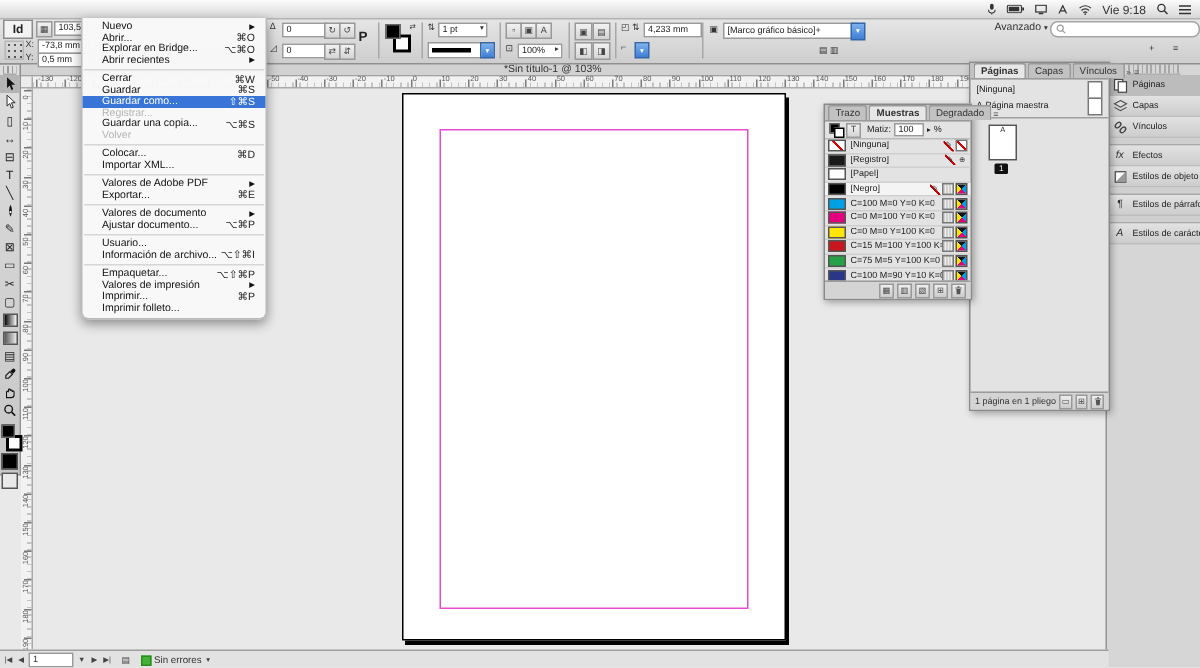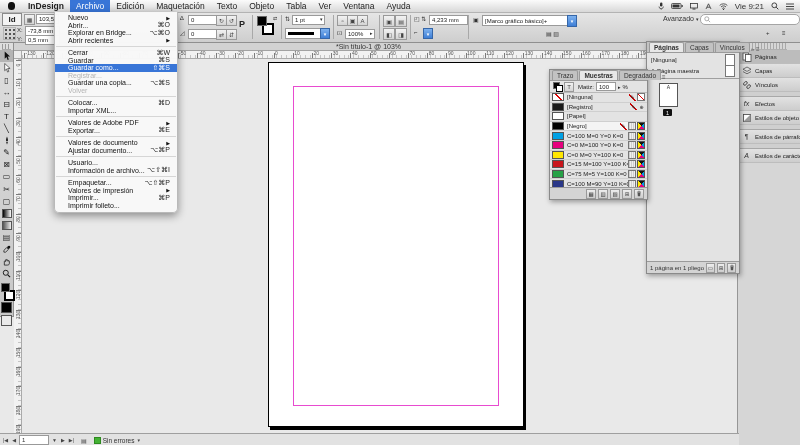--- a/index.html
+++ b/index.html
@@ -117,33 +117,20 @@
              border-top:1px solid #9f9f9f;display:flex;align-items:center;font-size:6.5px;color:#333;z-index:9;padding-left:2px;gap:2px}
   .sb-btn{font-size:5px;color:#444;padding:0 1px}
   .sb-field{width:24px;height:8px;background:#fff;border:1px solid #999;font-size:6px;display:flex;align-items:center;padding:0 2px}
   .sb-dot{width:5px;height:5px;background:#44b234;border:1px solid #2d8a1f;margin-left:4px}
   svg{display:block}
 </style>
 </head>
 <body>
 
 <div class="menubar">
-  <div class="mb-left" id="mb-left">
-    <span class="apple"></span>
-  <span class="mb-item bold">InDesign</span>
-      <span class="mb-item active">Archivo</span>
-      <span class="mb-item">Edición</span>
-      <span class="mb-item">Maquetación</span>
-      <span class="mb-item">Texto</span>
-      <span class="mb-item">Objeto</span>
-      <span class="mb-item">Tabla</span>
-      <span class="mb-item">Ver</span>
-      <span class="mb-item">Ventana</span>
-      <span class="mb-item">Ayuda</span>
-    </div>
   <div class="mb-right">
     <span class="mbi">
         <svg width="6" height="8" viewBox="0 0 6 8">
           <rect x="2" y="0.5" width="2.4" height="4" rx="1.2" fill="#333"></rect>
           <path d="M1 4.5 a2.2 2.2 0 0 0 4.4 0 M3.2 6.7 v1" stroke="#333" stroke-width=".7" fill="none"></path>
         </svg>
       </span>
     <span class="mbi">
         <svg width="12" height="6" viewBox="0 0 12 6">
           <rect x="0.5" y="0.5" width="9.5" height="5" rx="1" fill="none" stroke="#333" stroke-width=".8"></rect>
@@ -161,21 +148,21 @@
         <svg width="7" height="7" viewBox="0 0 7 7">
           <path d="M1 6 L3.5 0.8 L6 6 M2 4.2 h3" stroke="#333" stroke-width=".8" fill="none"></path>
         </svg>
       </span>
     <span class="mbi">
         <svg width="9" height="7" viewBox="0 0 9 7">
           <path d="M0.7 2.4 a5.4 5.4 0 0 1 7.6 0 M2 4 a3.4 3.4 0 0 1 5 0 M3.3 5.5 a1.6 1.6 0 0 1 2.4 0" stroke="#333" stroke-width=".8" fill="none"></path>
           <circle cx="4.5" cy="6.4" r=".6" fill="#333"></circle>
         </svg>
       </span>
-    <span>Vie 9:21</span>
+    <span>Vie 9:18</span>
     <span class="mbi">
         <svg width="8" height="8" viewBox="0 0 8 8">
           <circle cx="3.3" cy="3.3" r="2.4" fill="none" stroke="#333" stroke-width=".9"></circle>
           <line x1="5.2" y1="5.2" x2="7.3" y2="7.3" stroke="#333" stroke-width="1"></line>
         </svg>
       </span>
     <span class="mbi">
         <svg width="8" height="7" viewBox="0 0 8 7">
           <path d="M0 1h8 M0 3.5h8 M0 6h8" stroke="#333" stroke-width=".9"></path>
         </svg>

